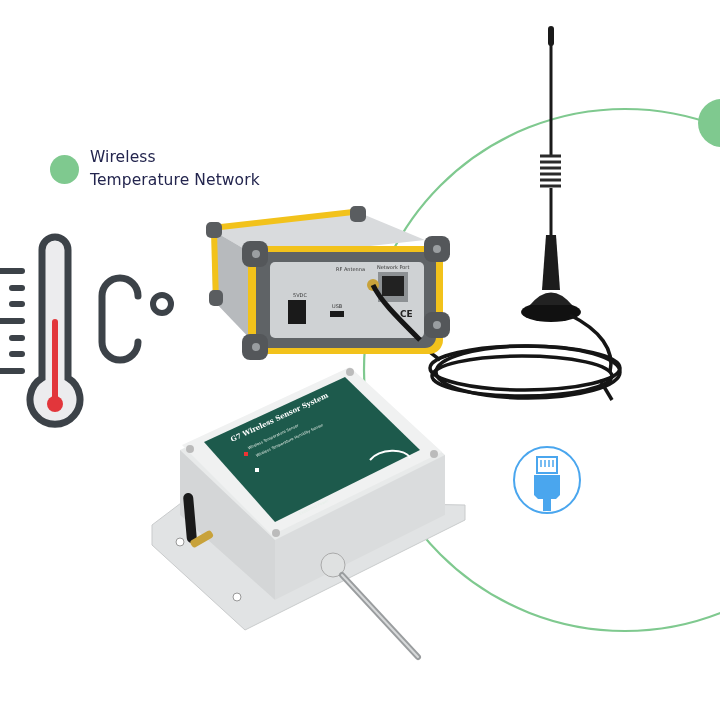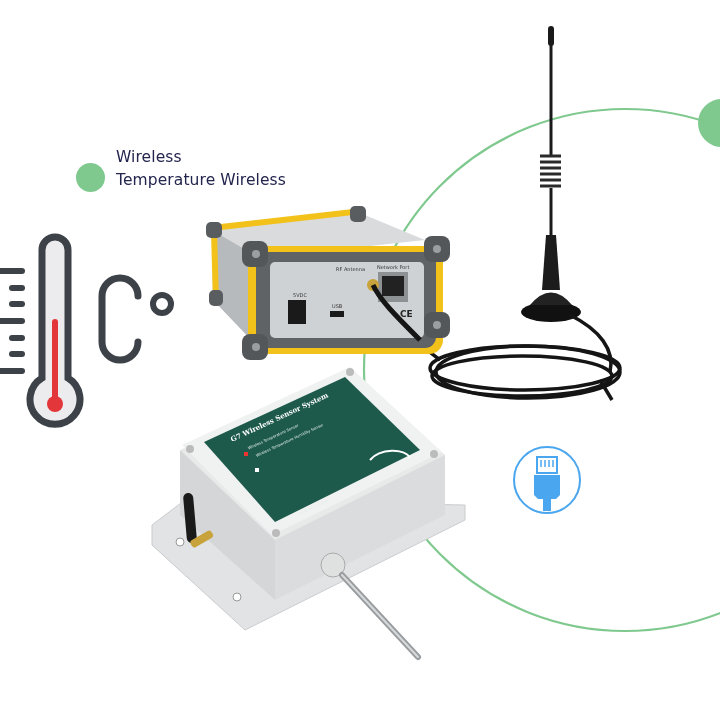--- a/index.html
+++ b/index.html
@@ -1,37 +1,37 @@
 <!DOCTYPE html>
 <html><head>
 <meta charset="utf-8">
 <style>
   html,body{margin:0;padding:0;background:#fff;}
   #stage{position:relative;width:720px;height:720px;overflow:hidden;background:#ffffff;font-family:"DejaVu Sans",sans-serif;}
   .abs{position:absolute;}
-  .label-block{left:76px;top:146px;display:flex;align-items:flex-end;}
+  .label-block{left:50px;top:146px;display:flex;align-items:center;}
   .label-dot{width:29px;height:29px;border-radius:50%;background:#7fc98f;margin-right:11px;}
   .label-text{color:#23254e;font-size:15.5px;line-height:23px;letter-spacing:0.1px;}
   svg{position:absolute;left:0;top:0;}
 </style>
 </head>
 <body>
 
 <div id="stage">
 
   <svg width="720" height="720">
     <circle cx="625" cy="370" r="261" fill="none" stroke="#7fc98f" stroke-width="2.2"></circle>
     <circle cx="722" cy="123" r="24" fill="#7fc98f"></circle>
   </svg>
 
   <div class="abs label-block">
     <div class="label-dot"></div>
     <div class="label-text">
       <div>Wireless</div>
-      <div>Temperature Wireless</div>
+      <div>Temperature Network</div>
     </div>
   </div>
 
   <svg width="720" height="720">
     <g stroke="#3c4248" stroke-linecap="round" fill="none">
       <line x1="0" y1="271" x2="22" y2="271" stroke-width="6"></line>
       <line x1="12" y1="288" x2="22" y2="288" stroke-width="6"></line>
       <line x1="12" y1="304" x2="22" y2="304" stroke-width="6"></line>
       <line x1="0" y1="321" x2="22" y2="321" stroke-width="6"></line>
       <line x1="12" y1="338" x2="22" y2="338" stroke-width="6"></line>

